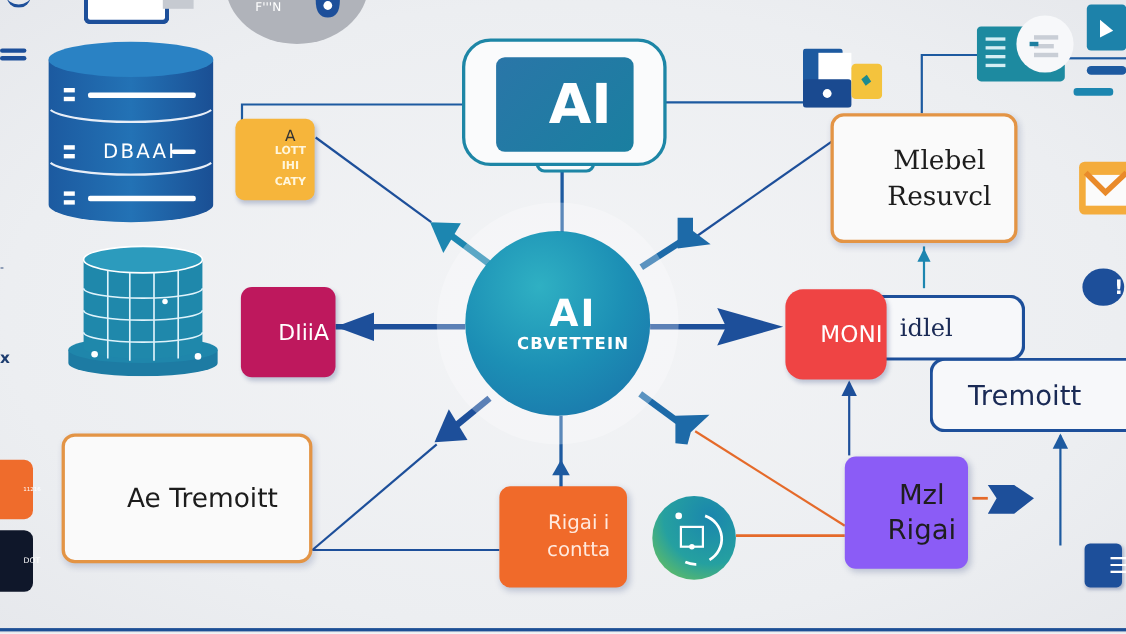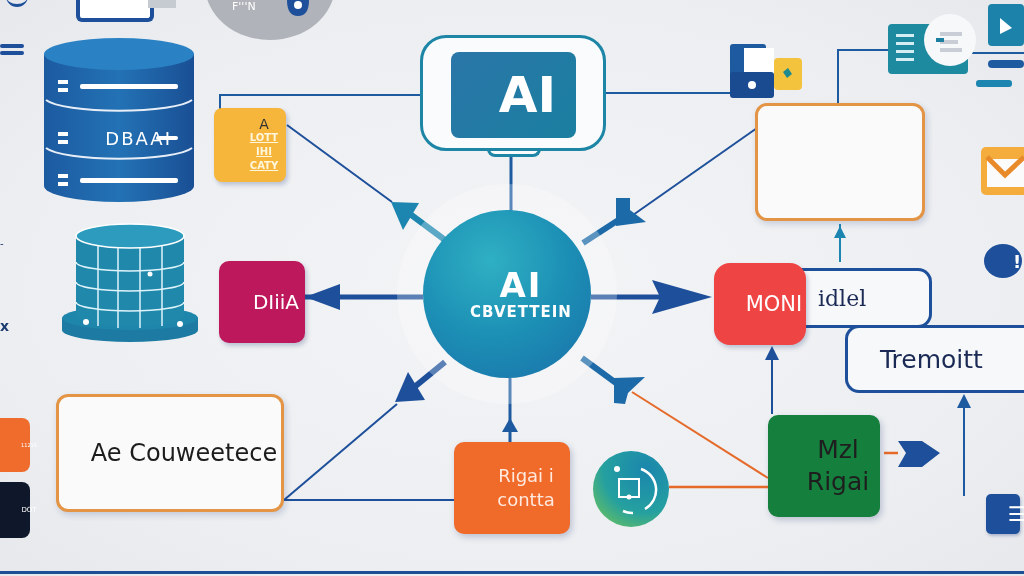--- a/index.html
+++ b/index.html
@@ -7,47 +7,47 @@
     width:1024px; height:576px; overflow:hidden; position:relative;
     background: radial-gradient(ellipse at 50% 50%, #f3f4f6 0%, #eceef1 70%, #e6e8ec 100%);
     font-family: "DejaVu Sans", sans-serif;
   }
   .abs { position:absolute; }
   svg.lines { position:absolute; left:0; top:0; width:1024px; height:576px; }
   .bottom-rule { position:absolute; left:0; right:0; top:571px; height:3px; background:#1d4f95; }
 
   
   .db-big { left:44px; top:36px; width:150px; height:168px; }
-  .db-label { position:absolute; left:58px; top:90px; width:110px; color:#fff; font-size:18px; letter-spacing:2px; text-align:right; font-family:"DejaVu Sans", sans-serif; }
+  .db-label { position:absolute; left:58px; top:90px; width:110px; color:#fff; font-size:18px; letter-spacing:2px; text-align:center; font-family:"DejaVu Sans", sans-serif; }
   .db-grid { left:62px; top:222px; width:136px; height:120px; }
 
   .node { position:absolute; box-sizing:border-box; display:flex; flex-direction:column; align-items:center; justify-content:center; text-align:center;padding-left:28px; }
   .yellow-card { left:214px; top:108px; width:72px; height:74px; background:#f6b53b; border-radius:8px; box-shadow:2px 3px 4px rgba(40,60,120,.25); }
   .yellow-card .t1 { color:#333; font-size:14px; line-height:14px; }
-  .yellow-card .t2 { color:#fff6dc; font-size:10px; font-weight:bold; line-height:14px;text-decoration:underline; }
+  .yellow-card .t2 { color:#fff6dc; font-size:10px; font-weight:bold; line-height:14px; }
 
   .diia { left:219px; top:261px; width:86px; height:82px; background:#be185d; border-radius:10px; color:#fff; font-size:20px; box-shadow:2px 3px 4px rgba(40,60,120,.25); }
 
   .ai-top-outer { left:420px; top:35px; width:180px; height:110px; border:3px solid #1d86a6; border-radius:26px; background:#fafbfc; }
   .ai-top-stem { left:487px; top:140px; width:48px; height:14px; border:3px solid #1d86a6; border-top:none; border-radius:0 0 8px 8px; background:#fafbfc; }
   .ai-top-inner { left:451px; top:52px; width:125px; height:86px; background:linear-gradient(135deg,#2a76a8,#1a7fa0); border-radius:8px; color:#fff; font-size:50px; font-weight:bold; }
 
   .hub { left:423px; top:210px; width:168px; height:168px; border-radius:50%; background:radial-gradient(circle at 40% 30%, #2fb0c3 0%, #1c8fb5 50%, #1a6fa8 100%); color:#fff; box-shadow:0 0 0 26px rgba(255,255,255,.28); }
   .hub .h1 { font-size:34px; font-weight:bold; letter-spacing:2px; line-height:36px; }
   .hub .h2 { font-size:15px; font-weight:bold; letter-spacing:1px; }
 
   .card-white { background:#fafafa; border:3px solid #e39445; border-radius:12px; box-shadow:2px 3px 6px rgba(40,60,120,.2); color:#1c1c1c; }
   .model-result { left:755px; top:103px; width:170px; height:118px; font-size:24px; line-height:32px; font-family:"DejaVu Serif", serif; }
   .ae-card { left:56px; top:394px; width:228px; height:118px; font-size:24px; line-height:38px; }
 
   .moni { left:714px; top:263px; width:92px; height:82px; background:#ef4444; border-radius:16px; color:#fff; font-size:21px; box-shadow:2px 3px 4px rgba(40,60,120,.25); }
   .ideas { left:800px; top:268px; width:132px; height:60px; border:3px solid #1d4f9a; border-left:none; border-radius:0 14px 14px 0; background:#f7f8fa; color:#1a2a55; font-size:22px; align-items:flex-start; padding-left:18px; font-family:"DejaVu Serif", serif; }
   .tremoitt { left:845px; top:325px; width:200px; height:68px; border:3px solid #1d4f9a; border-right:none; border-radius:14px 0 0 14px; background:#f7f8fa; color:#1a2a55; font-size:25px; align-items:flex-start; padding-left:32px; }
 
-  .mzl { left:768px; top:415px; width:112px; height:102px; background:#15803d; border-radius:10px; color:#1e1e1e; font-size:25px; line-height:32px; box-shadow:2px 3px 6px rgba(40,60,120,.25); }
+  .mzl { left:768px; top:415px; width:112px; height:102px; background:#8b5cf6; border-radius:10px; color:#1e1e1e; font-size:25px; line-height:32px; box-shadow:2px 3px 6px rgba(40,60,120,.25); }
 
   .rigai { left:454px; top:442px; width:116px; height:92px; background:#f06a2a; border-radius:10px; color:#ffe9de; font-size:18px; line-height:24px; box-shadow:2px 3px 6px rgba(40,60,120,.25); }
 
   .circle-icon { left:593px; top:451px; width:76px; height:76px; border-radius:50%; background:radial-gradient(circle at 70% 25%, #1a86ad 0%, #25a0a0 55%, #7cc94a 100%); }
 
   .side-orange { left:0; top:418px; width:30px; height:54px; background:#ef6c2c; border-radius:0 8px 8px 0; color:#fff; font-size:5px; }
   .side-teal { left:0; top:482px; width:30px; height:56px; background:#0f172a; border-radius:0 8px 8px 0; color:#fff; font-size:7px; }
 
   .top-circle { left:205px; top:-70px; width:130px; height:110px; border-radius:50%; background:#b0b3ba; }
   .top-circle-text { left:232px; top:0px; color:#fff; font-size:11px; }
@@ -228,20 +228,22 @@
       <rect x="52" y="32" width="22" height="4"></rect>
       <rect x="52" y="40" width="18" height="4"></rect>
       <rect x="52" y="48" width="22" height="4"></rect>
     </g>
   <rect x="48" y="38" width="8" height="4" fill="#1d7fa0"></rect>
   <rect x="100" y="4" width="36" height="42" rx="4" fill="#1d82aa"></rect>
   <path d="M112 18 L124 28 L112 34 Z" fill="#fff"></path>
 </svg>
 
 <div class="node card-white model-result">
+  <span>Mlebel</span>
+  <span>Resuvcl</span>
 </div>
 
 <div class="abs mail-icon">
   <svg width="43" height="48" viewBox="0 0 43 48">
     <rect x="6" y="12" width="37" height="28" fill="#fbfbfb"></rect>
     <path d="M6 10 L24 28 L43 10" stroke="#e98a2a" stroke-width="5" fill="none"></path>
   </svg>
 </div>
 
 <div class="node alert-bubble">
@@ -276,21 +278,21 @@
   <svg width="76" height="76" viewBox="0 0 76 76">
     <path d="M48 18 A22 22 0 0 1 52 58" stroke="#fff" stroke-width="2.5" fill="none"></path>
     <path d="M40 62 A22 22 0 0 1 30 60" stroke="#fff" stroke-width="2.5" fill="none"></path>
     <rect x="26" y="28" width="20" height="18" stroke="#fff" stroke-width="2" fill="none"></rect>
     <circle cx="36" cy="46" r="2.5" fill="#fff"></circle>
     <circle cx="24" cy="18" r="3" fill="#fff"></circle>
   </svg>
 </div>
 
 <div class="node card-white ae-card">
-  <span>Ae Couweetece</span>
+  <span>Ae Tremoitt</span>
 </div>
 
 <div class="node side-orange">
   <span>11216</span>
 </div>
 <div class="node side-teal">
   <span>DOT</span>
 </div>
 
 <div class="bottom-rule"></div>

